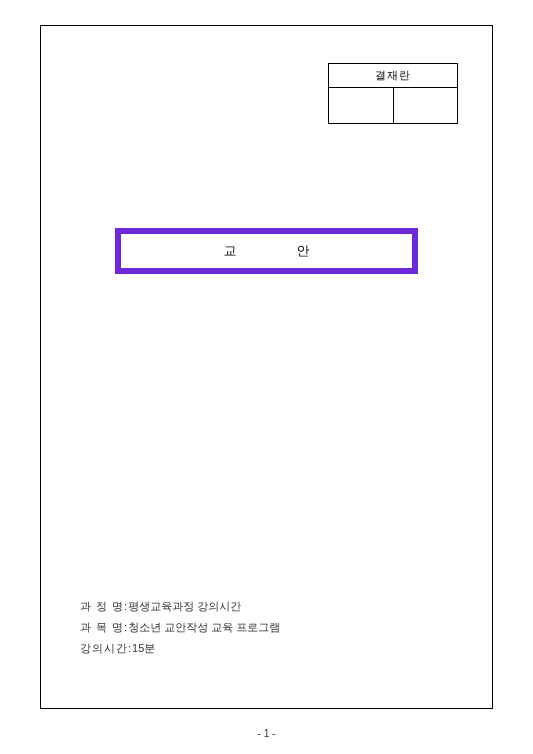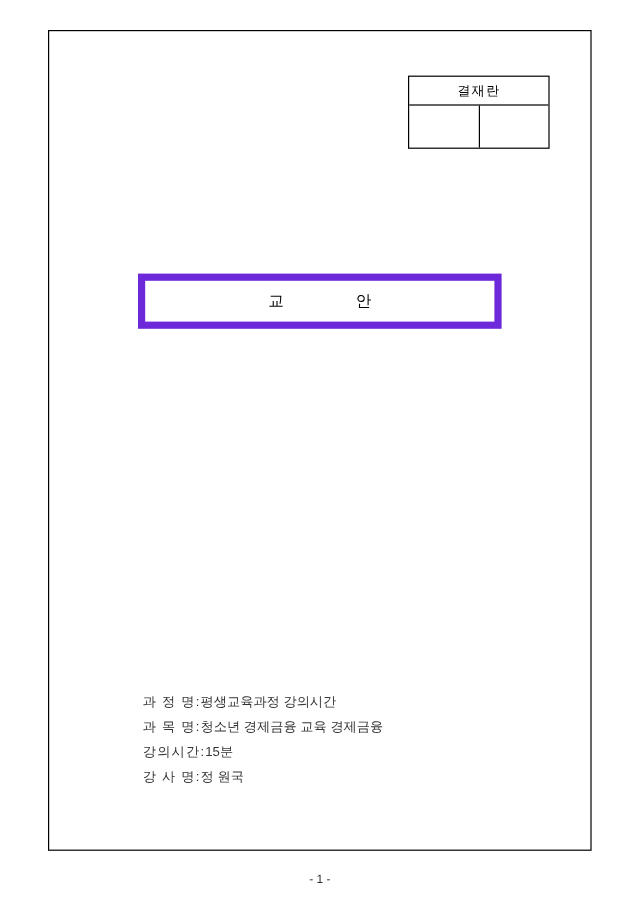--- a/index.html
+++ b/index.html
@@ -19,21 +19,21 @@
       top: 25px;
       left: 40px;
       right: 40px;
       bottom: 45px;
       border: 1px solid #000;
     }
     .approval-box {
       position: absolute;
       top: 63px;
       right: 75px;
-      width: 118px;
+      width: 130px;
       border: 1px solid #000;
     }
     .approval-header {
       border-bottom: 1px solid #000;
       text-align: center;
       font-size: 11px;
       padding: 4px 0;
       letter-spacing: 1px;
     }
     .approval-cells {
@@ -61,21 +61,20 @@
     .details {
       position: absolute;
       bottom: 95px;
       left: 80px;
       font-size: 11px;
       line-height: 1.9;
       color: #333;
     }
     .details-row {
       display: flex;
-      margin-left: 39px;
     }
     .details-label {
       letter-spacing: 1px;
     }
     .page-number {
       position: absolute;
       bottom: 15px;
       left: 0;
       right: 0;
       text-align: center;
@@ -98,25 +97,21 @@
 
 <div class="title-box">교안</div>
 
 <div class="details">
   <div class="details-row">
     <span class="details-label">과 정 명: </span>
     <span>평생교육과정 강의시간</span>
   </div>
   <div class="details-row">
     <span class="details-label">과 목 명: </span>
-    <span>청소년 경제금융 교육 경제금융</span>
+    <span>청소년 교안작성 교육 프로그램</span>
   </div>
   <div class="details-row">
     <span class="details-label">강의시간: </span>
     <span>15분</span>
-  </div>
-  <div class="details-row">
-    <span class="details-label">강 사 명: </span>
-    <span>정 원국</span>
   </div>
 </div>
 
 <div class="page-number">- 1 -</div>
 
 </body></html>

